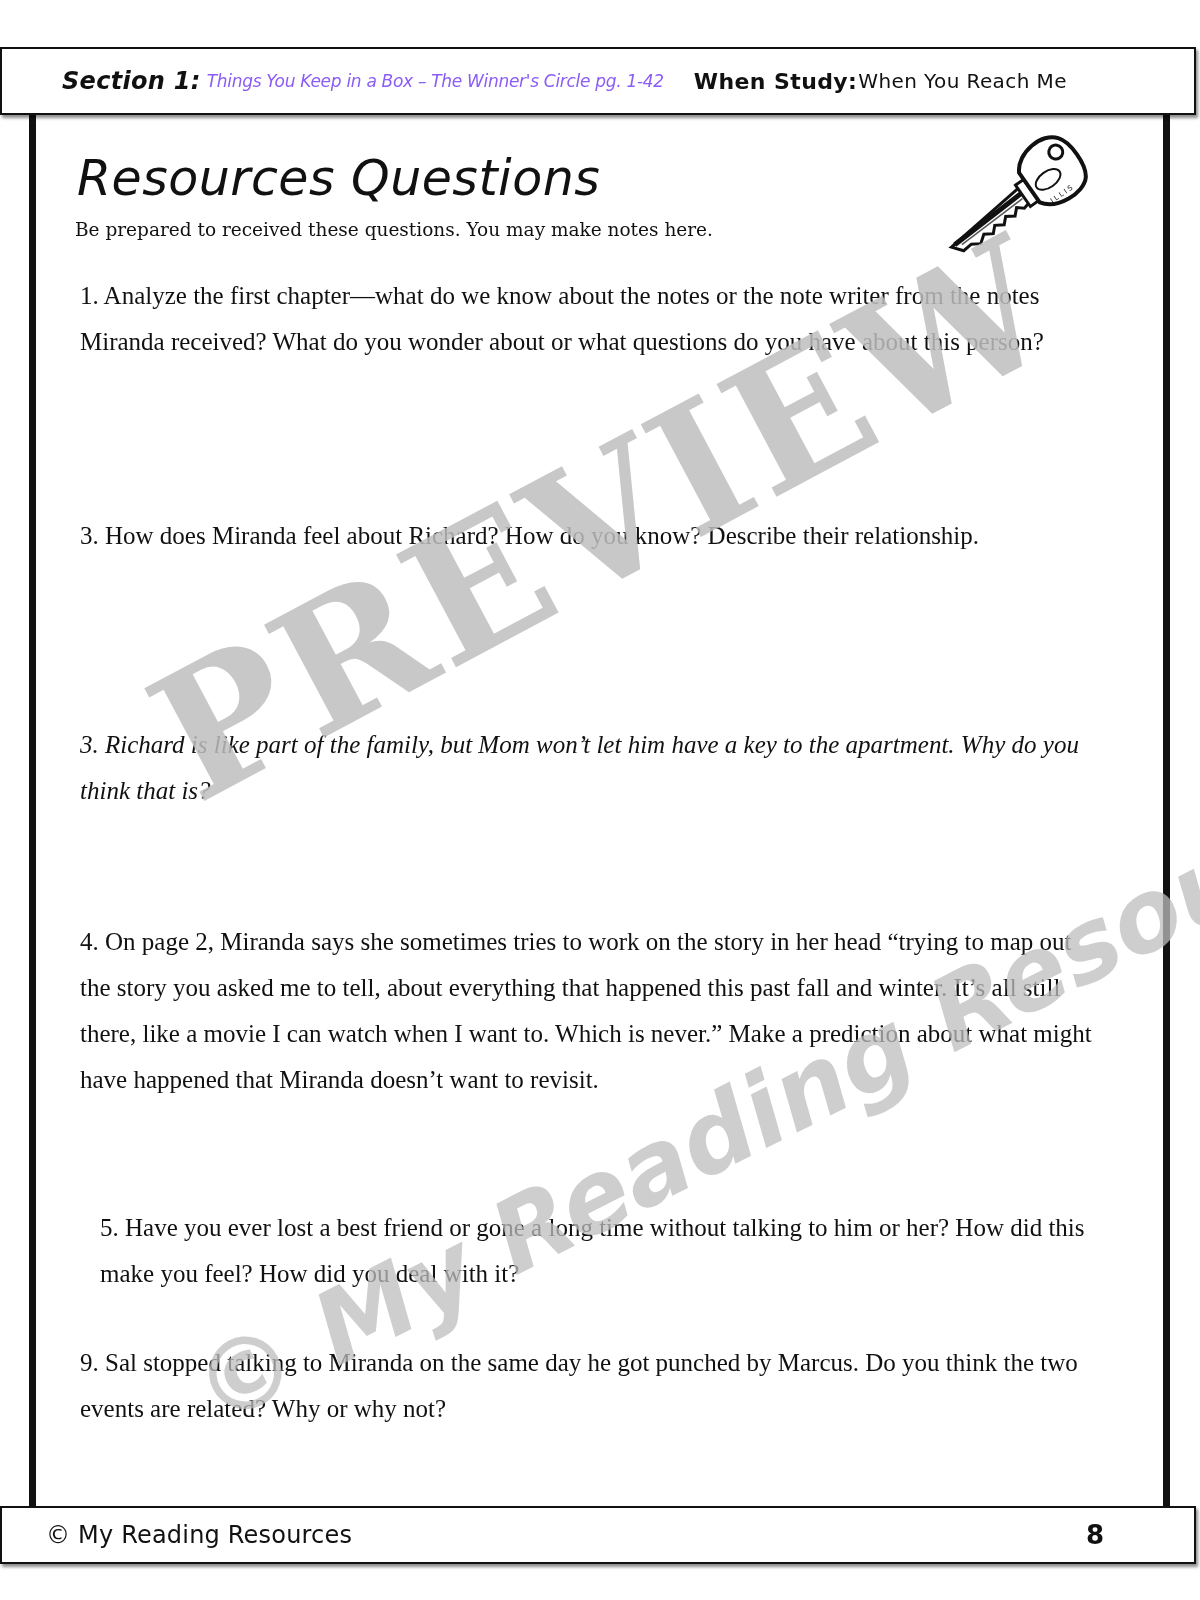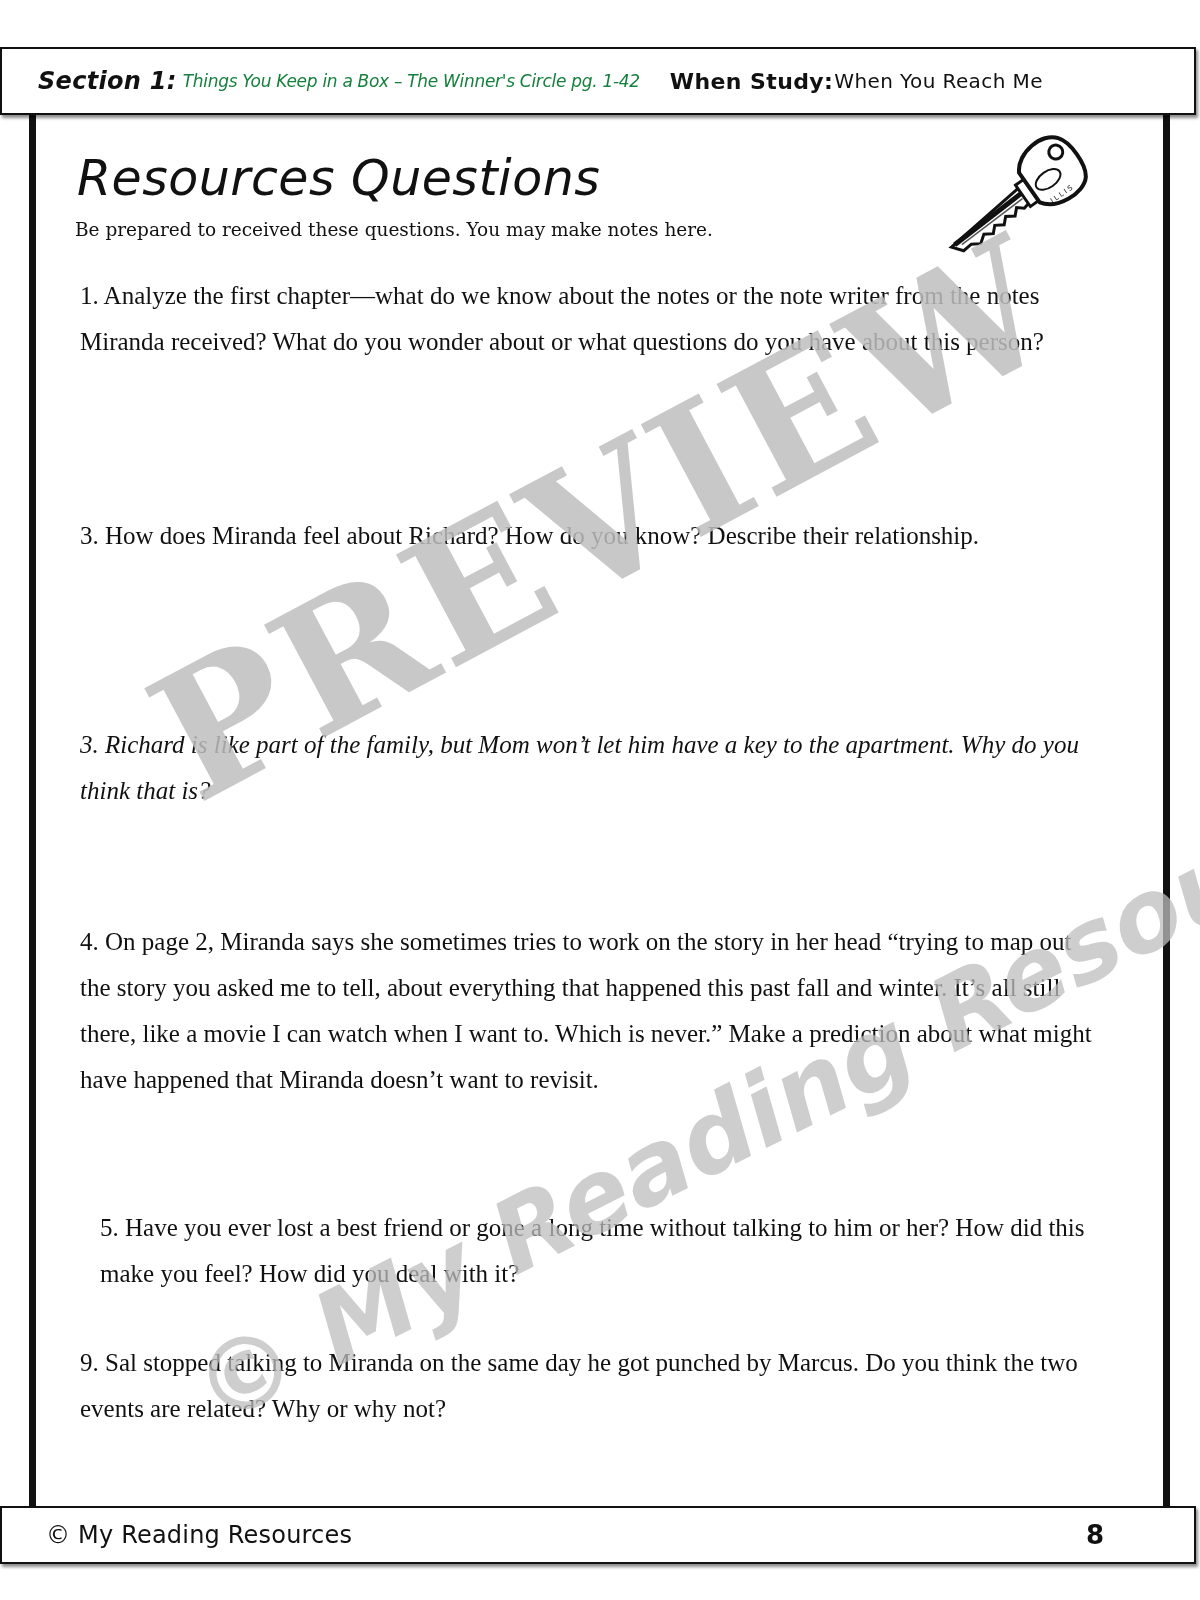--- a/index.html
+++ b/index.html
@@ -4,24 +4,24 @@
   <style>
     html, body { margin: 0; padding: 0; }
     body {
       width: 1200px; height: 1600px; background: #ffffff; position: relative;
       overflow: hidden; font-family: "DejaVu Serif", serif; color: #111;
     }
     .header-box {
       position: absolute; left: 0; top: 47px; width: 1196px; height: 68px;
       border: 2px solid #111; box-sizing: border-box; background: #fff;
       box-shadow: 2px 3px 3px rgba(0,0,0,0.45);
-      display: flex; align-items: center; z-index: 3;
+      display: flex; align-items: center; z-index: 3; padding-left: 24px;
     }
     .hdr-section { margin-left: 36px; font-family: "DejaVu Sans", sans-serif; font-weight: bold; font-style: italic; font-size: 24px; letter-spacing: 0.3px; }
-    .hdr-subtitle { font-family: "DejaVu Sans", sans-serif; font-style: italic; font-size: 17px; font-weight: normal; margin-left: 6px; letter-spacing: -0.3px; color: #15803d; }
+    .hdr-subtitle { font-family: "DejaVu Sans", sans-serif; font-style: italic; font-size: 17px; font-weight: normal; margin-left: 6px; letter-spacing: -0.3px; color: #8b5cf6; }
     .hdr-novel { margin-left: 30px; font-family: "DejaVu Sans", sans-serif; font-weight: bold; font-size: 22px; letter-spacing: 0.4px; }
     .hdr-novel-title { margin-left: 1px; font-family: "DejaVu Sans", sans-serif; font-weight: normal; font-size: 20px; letter-spacing: 0.4px; }
     .side-left { position: absolute; left: 29px; top: 113px; width: 7px; height: 1395px; background: #111; z-index: 2; }
     .side-right { position: absolute; left: 1163px; top: 113px; width: 7px; height: 1395px; background: #111; z-index: 2; }
     .page-title { position: absolute; left: 77px; top: 150px; font-family: "DejaVu Sans", sans-serif; font-style: italic; font-weight: 200; font-size: 49px; letter-spacing: 0.5px; z-index: 3; }
     .page-subtitle { position: absolute; left: 75px; top: 219px; font-size: 18.5px; z-index: 3; }
     .key-image { position: absolute; left: 925px; top: 135px; width: 170px; height: 130px; z-index: 3; }
     .question { position: absolute; left: 80px; width: 1020px; font-family: "Liberation Serif", serif; font-size: 25px; line-height: 46px; z-index: 3; }
     .footer-box {
       position: absolute; left: 0; top: 1506px; width: 1196px; height: 58px;

